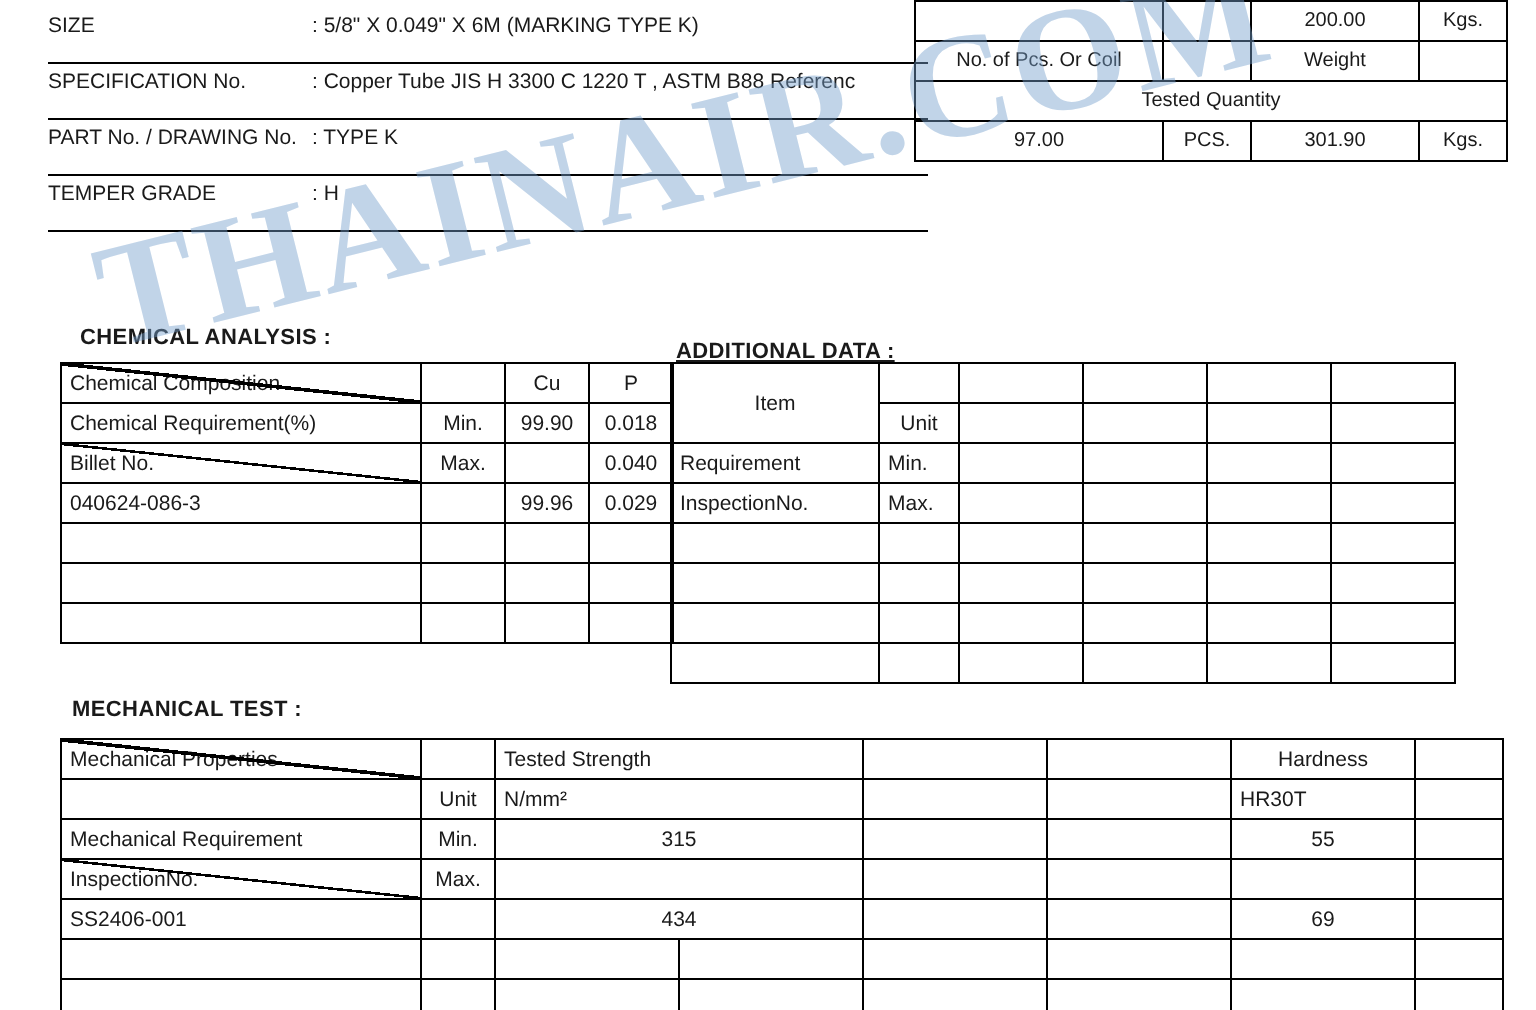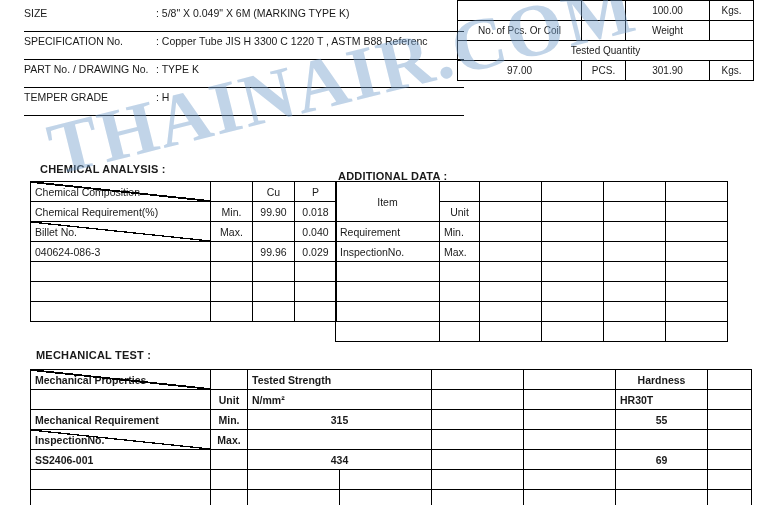--- a/index.html
+++ b/index.html
@@ -98,21 +98,21 @@
   
   .chem-wrap { position: absolute; left: 30px; top: 181px; }
   .chem-wrap table.doc td { height: 20px; }
 
   
   .addl-wrap { position: absolute; left: 335px; top: 181px; border-radius: 26px; }
   .addl-wrap table.doc td { height: 20px; }
 
   
   .mech-wrap { position: absolute; left: 30px; top: 369px; }
-  .mech-wrap table.doc td { height: 20px; font-weight: bold; }
+  .mech-wrap table.doc td { height: 20px; }
 
   
   .diag { position: relative; }
   .diag::after {
     content: "";
     position: absolute;
     left: 0; top: 0; right: 0; bottom: 0;
     background: linear-gradient(to top right, transparent 47.6%, #000 47.6%, #000 52.4%, transparent 52.4%);
     pointer-events: none;
   }
@@ -178,21 +178,21 @@
       <tbody>
         <tr>
           <td class="c">No. of Pcs. Or Coil</td>
           <td class="c"></td>
           <td class="c">Weight</td>
           <td class="c"></td>
         </tr>
         <tr>
           <td class="c"></td>
           <td class="c"></td>
-          <td class="c">100.00</td>
+          <td class="c">200.00</td>
           <td class="c">Kgs.</td>
         </tr>
         <tr>
           <td class="c">No. of Pcs. Or  Coil</td>
           <td class="c"></td>
           <td class="c">Weight</td>
           <td class="c"></td>
         </tr>
         <tr>
           <td class="c" colspan="4">Tested Quantity</td>

